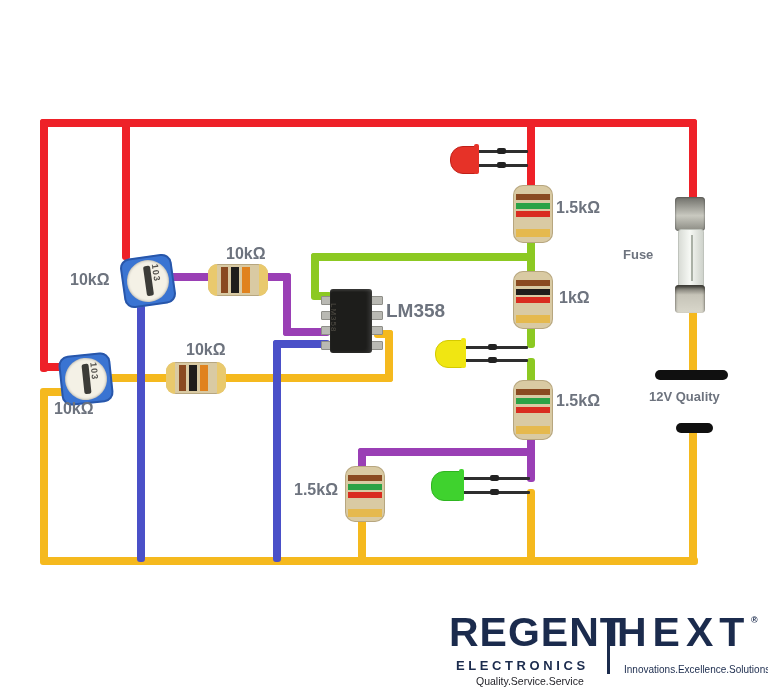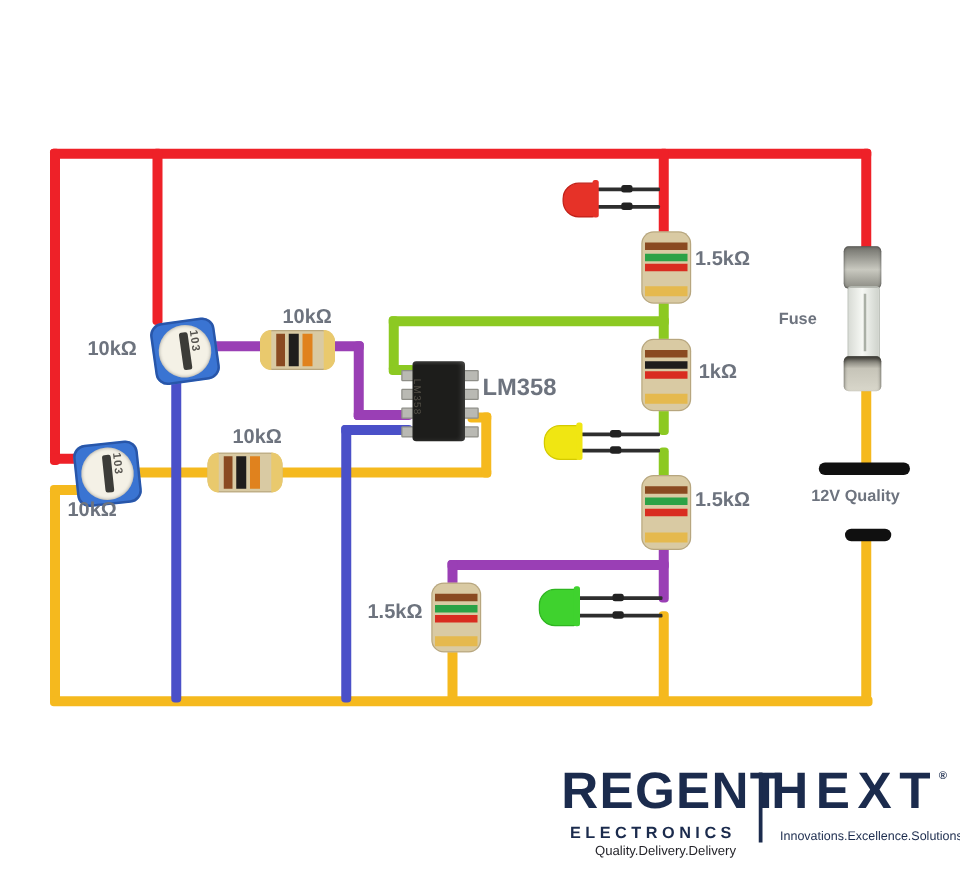--- a/index.html
+++ b/index.html
@@ -219,19 +219,19 @@
   <div class="lbl" style="left:556px;top:199px;">1.5kΩ</div>
   <div class="lbl" style="left:559px;top:289px;">1kΩ</div>
   <div class="lbl" style="left:556px;top:392px;">1.5kΩ</div>
   <div class="lbl" style="left:294px;top:481px;">1.5kΩ</div>
   <div class="lbl lbl-ic" style="left:386px;top:300px;">LM358</div>
   <div class="lbl lbl-big" style="left:623px;top:247px;">Fuse</div>
   <div class="lbl lbl-big" style="left:649px;top:389px;">12V Quality</div>
 
   <div class="brand1 navy">REGENT</div>
   <div class="brand1-sub navy">ELECTRONICS</div>
-  <div class="brand1-tag">Quality.Delivery.Delivery</div>
+  <div class="brand1-tag">Quality.Service.Service</div>
   <div class="brand-divider"></div>
   <div class="brand2 navy">HEXT</div>
   <div class="brand2-reg navy">®</div>
   <div class="brand2-tag navy">Innovations.Excellence.Solutions</div>
 
 </div>
 
 </body></html>

